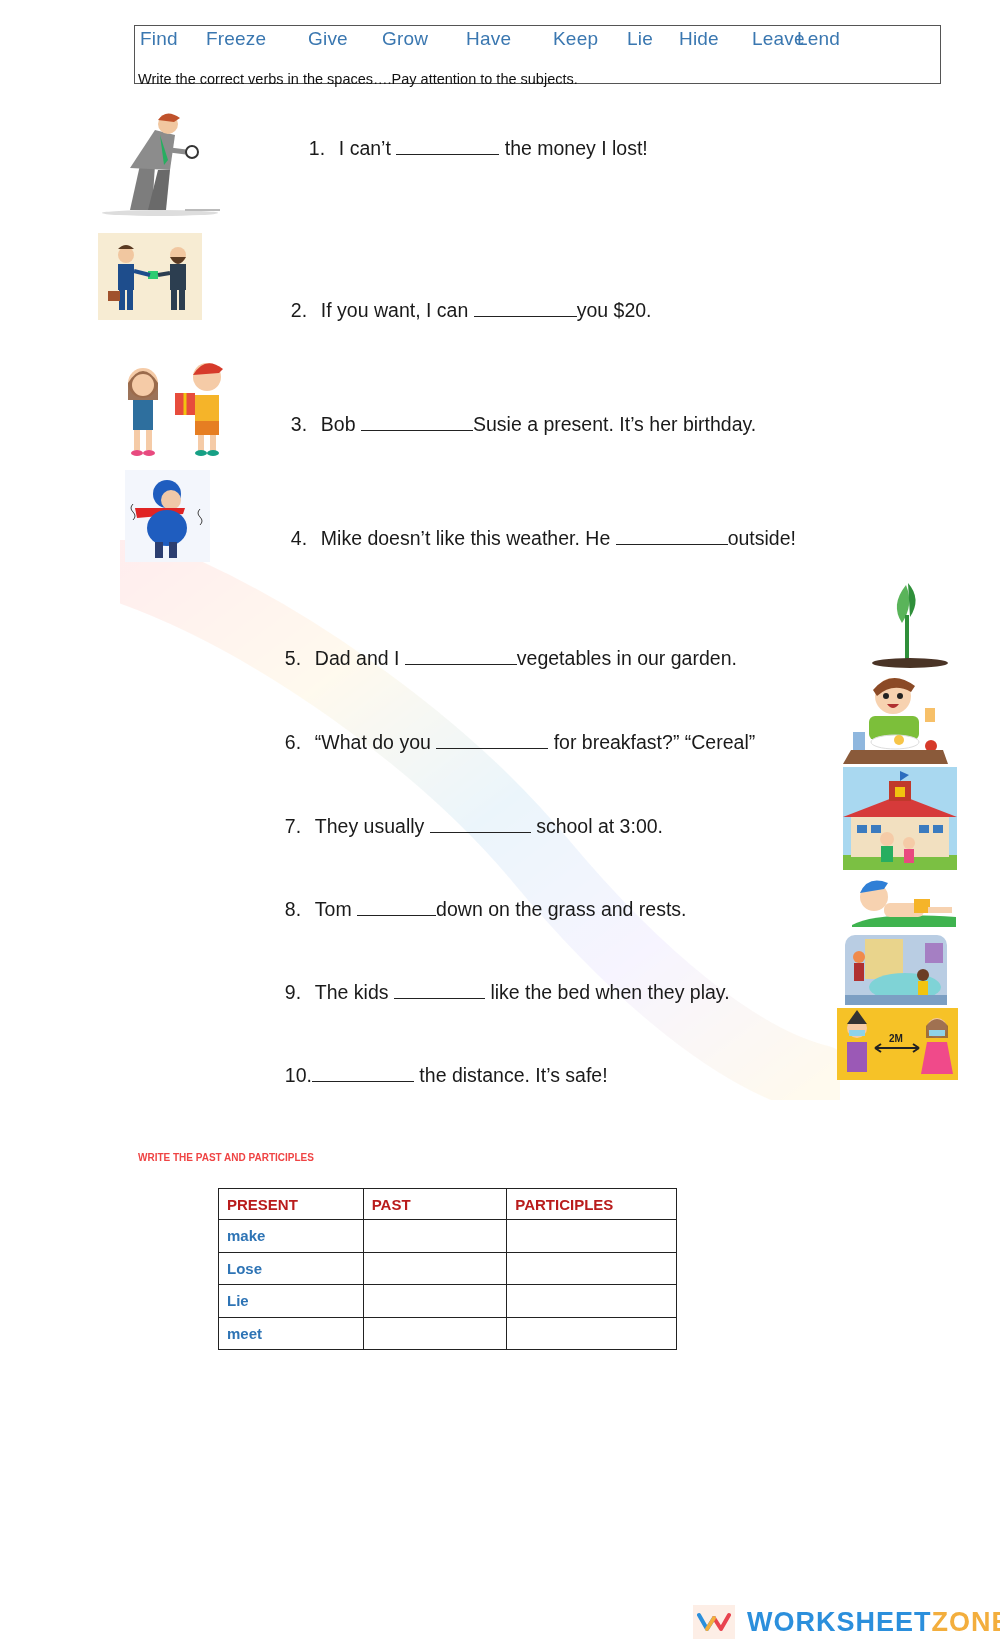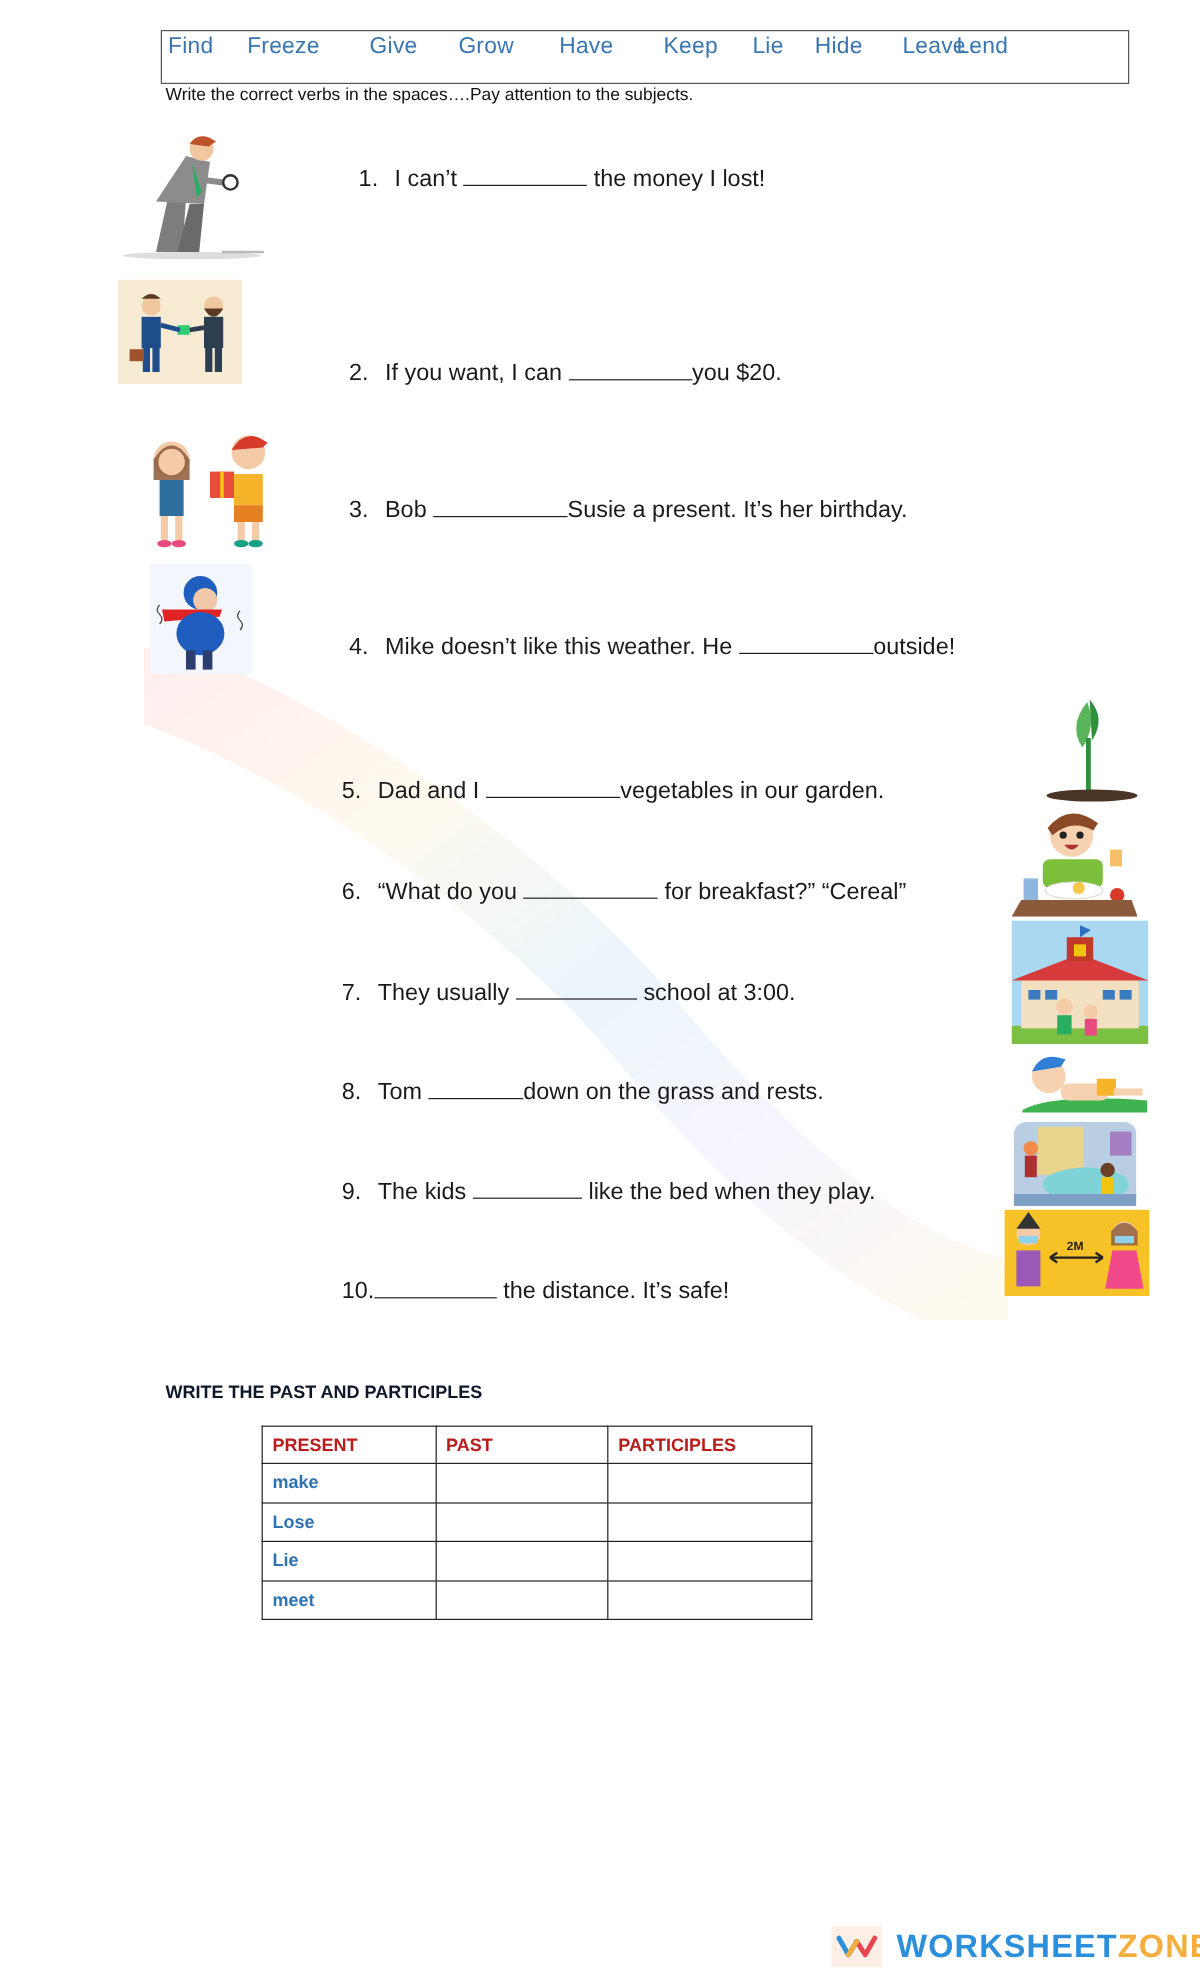--- a/index.html
+++ b/index.html
@@ -1,20 +1,20 @@
 <!DOCTYPE html>
 <html><head>
 <meta charset="utf-8">
 <style>
   * { box-sizing: border-box; margin: 0; padding: 0; }
   html, body { width: 1000px; height: 1643px; background: #ffffff; overflow: hidden; }
   body { position: relative; font-family: "Liberation Sans", sans-serif; color: #111; }
 
   .word-bank {
-    position: absolute; left: 134px; top: 25px; width: 807px; height: 45px;
+    position: absolute; left: 134px; top: 25px; width: 807px; height: 59px;
     border: 1.5px solid #555; 
   }
   .word {
     position: absolute; top: 2px; font-size: 19px; color: #3a77b0;
     font-family: "Liberation Sans", sans-serif; letter-spacing: 0.2px;
   }
   .instruction {
     position: absolute; left: 138px; top: 71px; font-size: 14.5px; color: #111;
   }
 
@@ -22,21 +22,21 @@
     position: absolute; font-size: 19.5px; color: #1a1a1a; white-space: pre;
   }
   .q .num { display: inline-block; min-width: 30px; }
   .q .blank {
     display: inline-block; border-bottom: 1.5px solid #222; height: 18px; vertical-align: baseline;
   }
 
   .pic { position: absolute; overflow: hidden; }
 
   .section-title {
-    position: absolute; left: 138px; top: 1152px; font-size: 15px; font-weight: bold; color: #0f172a;
+    position: absolute; left: 138px; top: 1152px; font-size: 10px; font-weight: bold; color: #ef4444;
   }
   table.verbs {
     position: absolute; left: 218px; top: 1188px; width: 459px;
     border-collapse: collapse; font-size: 15px;
   }
   table.verbs th, table.verbs td {
     border: 1.3px solid #222; height: 32.5px; padding: 0 8px; text-align: left; vertical-align: middle;
   }
   table.verbs th { font-weight: bold; color: #b91c1c; height: 31px; }
   table.verbs td.present { color: #2e74b5; font-weight: bold; }
@@ -77,21 +77,21 @@
   <span class="word" style="left:247px">Grow</span>
   <span class="word" style="left:331px">Have</span>
   <span class="word" style="left:418px">Keep</span>
   <span class="word" style="left:492px">Lie</span>
   <span class="word" style="left:544px">Hide</span>
   <span class="word" style="left:617px">Leave</span>
   <span class="word" style="left:662px">Lend</span>
 </div>
 <div class="instruction">Write the correct verbs in the spaces….Pay attention to the subjects.</div>
 
-<div class="q" style="left:288px;top:114px;">
+<div class="q" style="left:298px;top:114px;">
   <span class="num">1.</span><span>I can’t </span><span class="blank" style="width:103px"></span><span> the money I lost!</span>
 </div>
 <div class="q" style="left:280px;top:276px;">
   <span class="num">2.</span><span>If you want, I can </span><span class="blank" style="width:103px"></span><span>you $20.</span>
 </div>
 <div class="q" style="left:280px;top:390px;">
   <span class="num">3.</span><span>Bob </span><span class="blank" style="width:112px"></span><span>Susie a present. It’s her birthday.</span>
 </div>
 <div class="q" style="left:280px;top:504px;">
   <span class="num">4.</span><span>Mike doesn’t like this weather. He </span><span class="blank" style="width:112px"></span><span>outside!</span>

